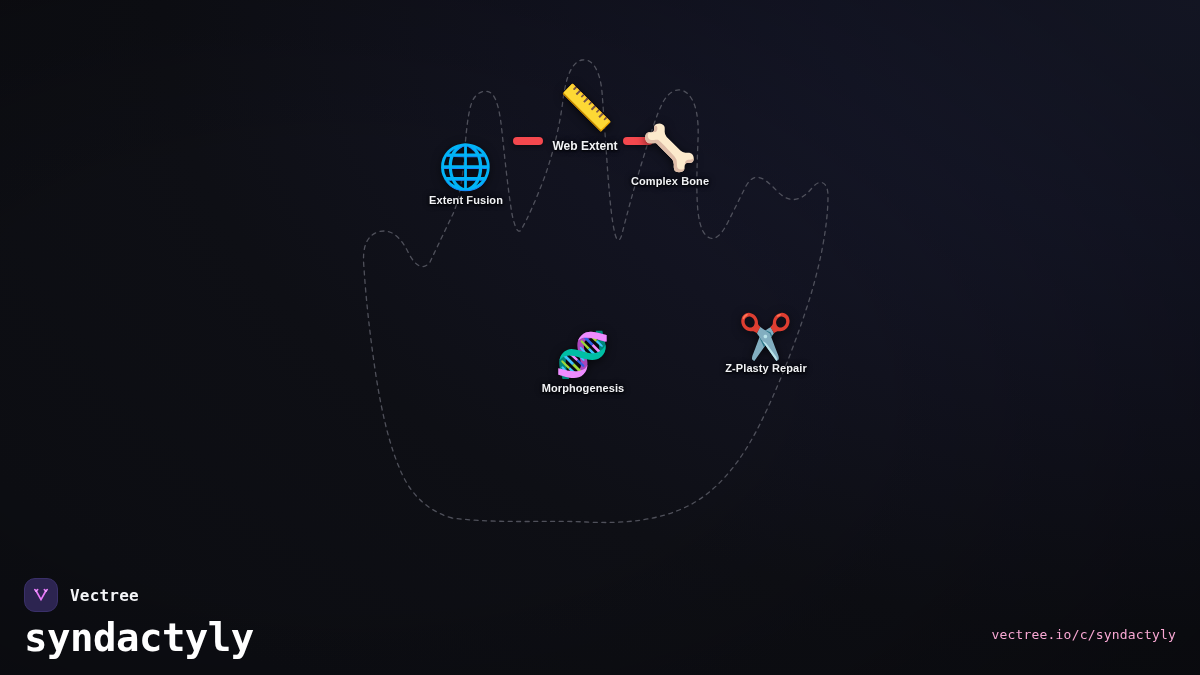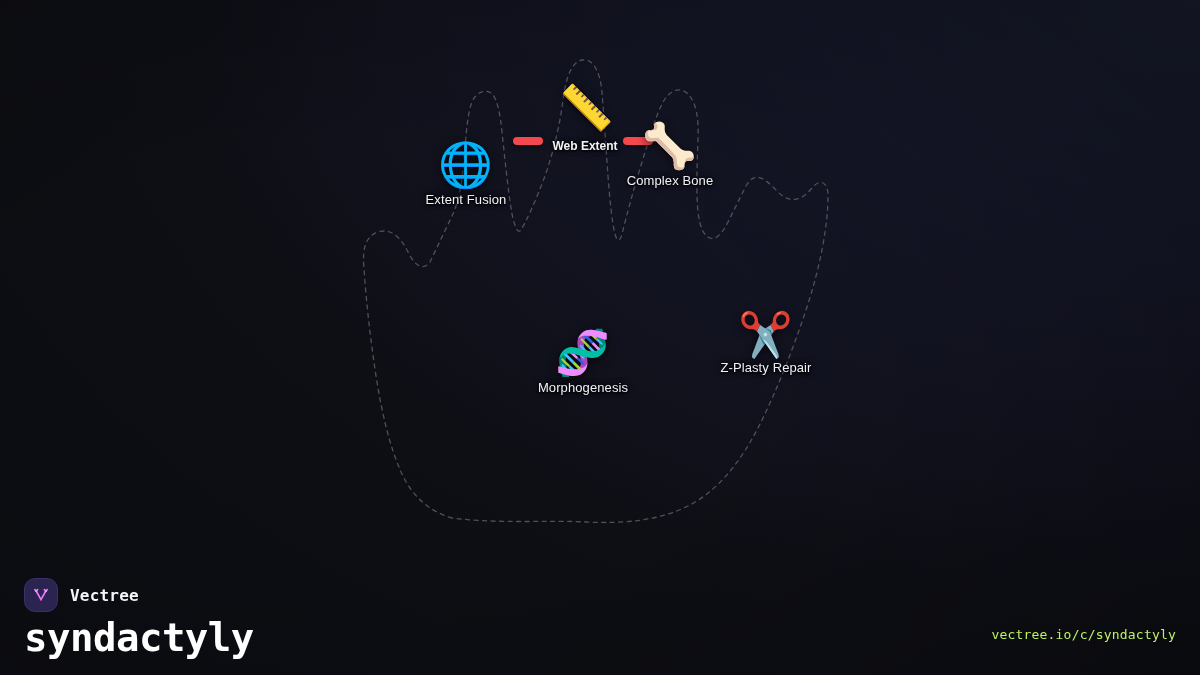--- a/index.html
+++ b/index.html
@@ -64,22 +64,22 @@
   }
   .node-emoji {
     font-size:44px;
     line-height:1;
     display:block;
     filter:drop-shadow(0 2px 5px rgba(0,0,0,.65));
     user-select:none;
   }
   .node-label {
     margin-top:5px;
-    font-size:13px;
-    font-weight:400;
+    font-size:11px;
+    font-weight:700;
     letter-spacing:.1px;
     color:#f2f3f6;
     text-shadow:
       0 0 3px rgba(8,9,14,.95),
       0 0 6px rgba(8,9,14,.9),
       0 1px 2px rgba(0,0,0,.95);
   }
   
   .node.label-under-tight .node-label { margin-top:3px; }
 
@@ -151,21 +151,21 @@
     font-weight:700;
     color:#ffffff;
     letter-spacing:-.5px;
     line-height:1;
   }
   #footer-url {
     position:absolute;
     right:24px; bottom:33px;
     font-family:"DejaVu Sans Mono", "Liberation Mono", monospace;
     font-size:13px;
-    color:#bef264;
+    color:#f9a8d4;
     letter-spacing:.2px;
   }
 </style>
 </head>
 <body>
 
 <div id="bg-gradient"></div>
 <div id="bg-vignette"></div>
 
 <div id="canvas">

